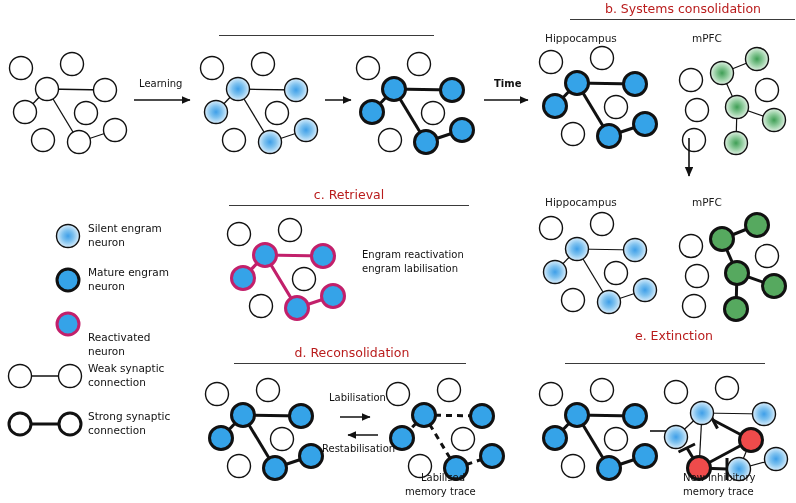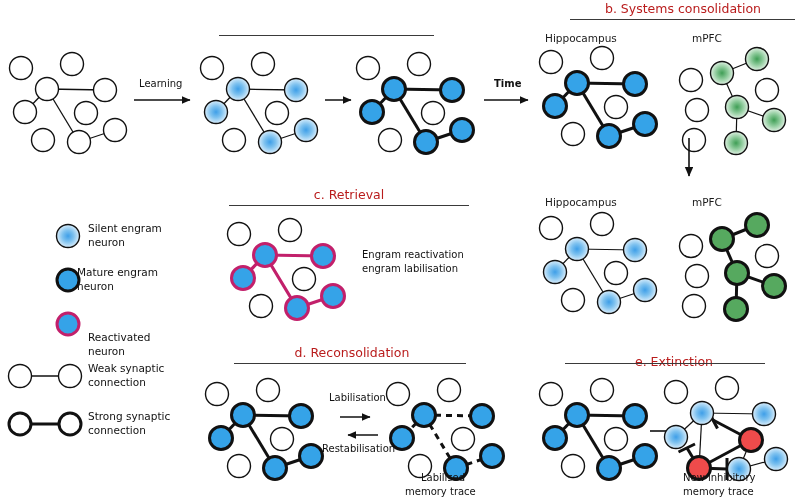--- a/index.html
+++ b/index.html
@@ -42,21 +42,21 @@
 
   <div class="panel-title" style="left:577px;top:1px;width:212px;">b. Systems consolidation</div>
   <div class="rule" style="left:570px;top:19px;width:225px;"></div>
 
   <div class="panel-title" style="left:259px;top:187px;width:180px;">c. Retrieval</div>
   <div class="rule" style="left:229px;top:205px;width:240px;"></div>
 
   <div class="panel-title" style="left:252px;top:345px;width:200px;text-align:center;">d. Reconsolidation</div>
   <div class="rule" style="left:234px;top:363px;width:232px;"></div>
 
-  <div class="panel-title" style="left:589px;top:354px;width:170px;">e. Extinction</div>
+  <div class="panel-title" style="left:589px;top:328px;width:170px;">e. Extinction</div>
   <div class="rule" style="left:565px;top:363px;width:200px;"></div>
 
   <div class="sub-label" style="left:545px;top:32px;width:110px;">Hippocampus</div>
   <div class="sub-label" style="left:692px;top:32px;width:90px;">mPFC</div>
   <div class="sub-label" style="left:545px;top:196px;width:110px;">Hippocampus</div>
   <div class="sub-label" style="left:692px;top:196px;width:90px;">mPFC</div>
 
 
   <div class="ens" style="left:8px;top:56px;">
     <svg width="132" height="104" viewBox="0 0 132 104">
@@ -394,21 +394,21 @@
   <div class="legend-label" style="left:88px;top:222px;">
     <div>Silent engram</div>
     <div>neuron</div>
   </div>
 
   <div class="ens" style="left:54px;top:266px;">
     <svg width="28" height="28" viewBox="0 0 28 28">
       <circle cx="14" cy="14" r="11" fill="#35a3e8" stroke="#111" stroke-width="3"></circle>
     </svg>
   </div>
-  <div class="legend-label" style="left:77px;top:266px;">
+  <div class="legend-label" style="left:88px;top:266px;">
     <div>Mature engram</div>
     <div>neuron</div>
   </div>
 
   <div class="ens" style="left:54px;top:310px;">
     <svg width="28" height="28" viewBox="0 0 28 28">
       <circle cx="14" cy="14" r="11" fill="#35a3e8" stroke="#c2206b" stroke-width="3"></circle>
     </svg>
   </div>
   <div class="legend-label" style="left:88px;top:310px;margin-top:21px;">

